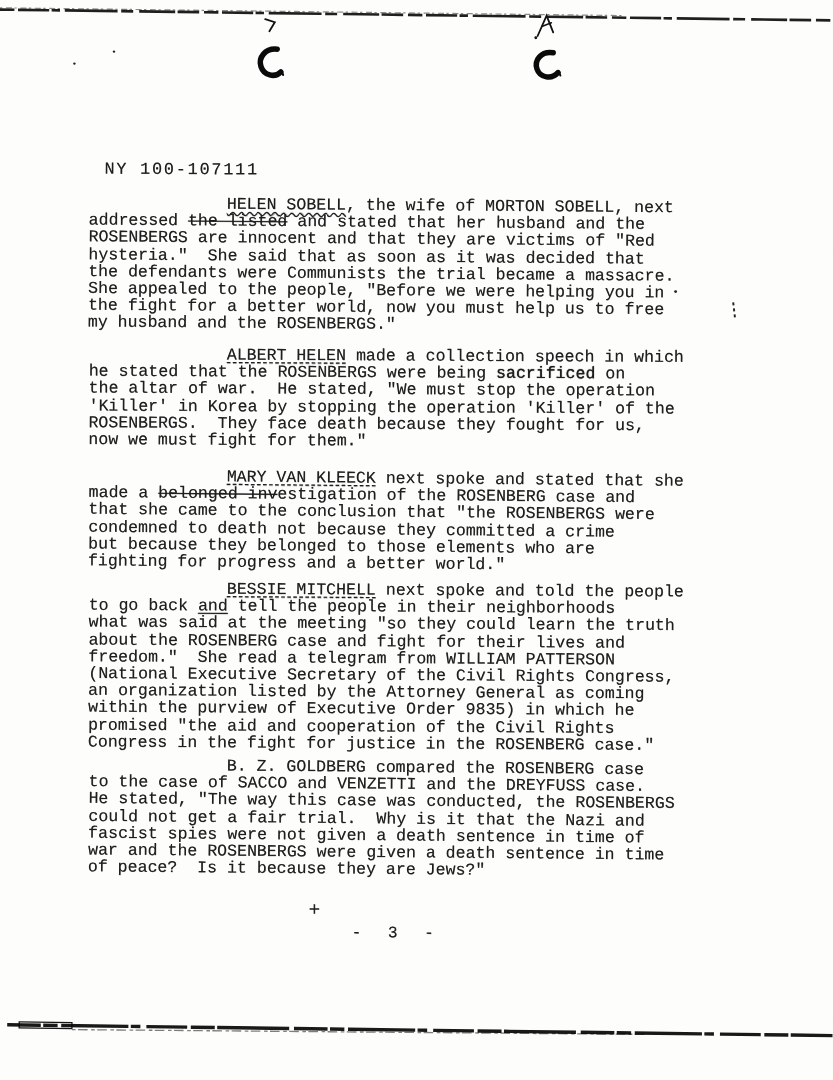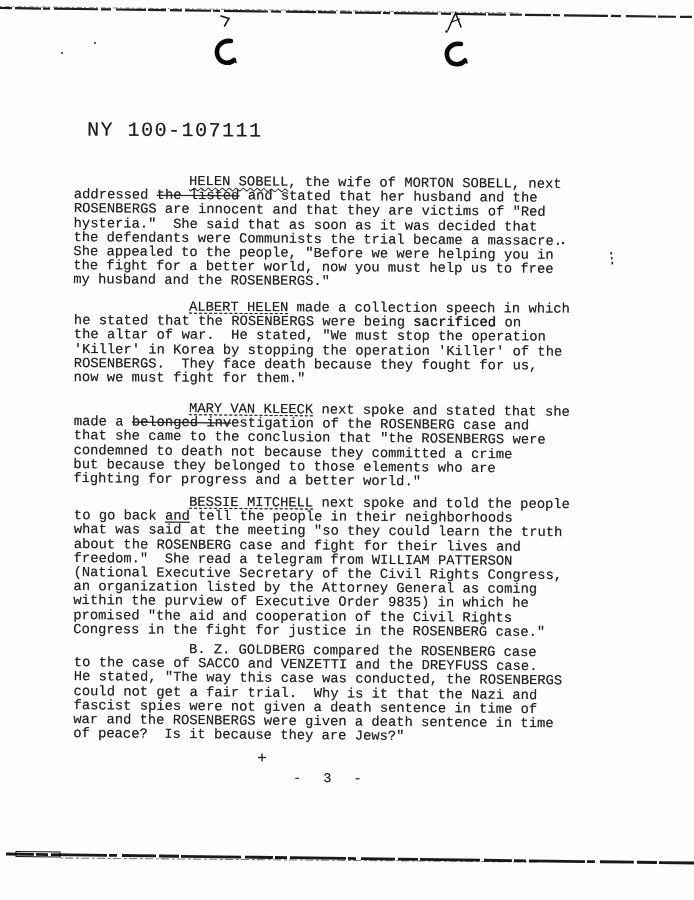--- a/index.html
+++ b/index.html
@@ -10,27 +10,27 @@
   }
   .page{
     position:relative;width:694px;height:900px;
     background:#fdfdfb;color:#1e1e1e;
   }
   .artifacts{
     position:absolute;left:0;top:0;width:694px;height:900px;
     pointer-events:none;
   }
   .file-number{
-    position:absolute;left:87px;top:119px;
-    font-size:20px;letter-spacing:1.5px;
+    position:absolute;left:87px;top:134px;
+    font-size:14px;letter-spacing:1.5px;
     transform:rotate(0.3deg);
     text-shadow:0.2px 0.2px 0.4px rgba(10,10,10,0.55);
   }
   .doc-body{
-    position:absolute;left:74px;top:174px;width:510px;
+    position:absolute;left:74px;top:164px;width:510px;
   }
   .para{
     margin:0;
     font-size:13.8px;line-height:14.2px;
     white-space:pre-wrap;
     text-indent:115px;
     transform-origin:0 0;
     text-shadow:0.2px 0.2px 0.4px rgba(10,10,10,0.5);
   }
   .para:nth-of-type(1){transform:rotate(0.45deg);margin-bottom:12px;}

